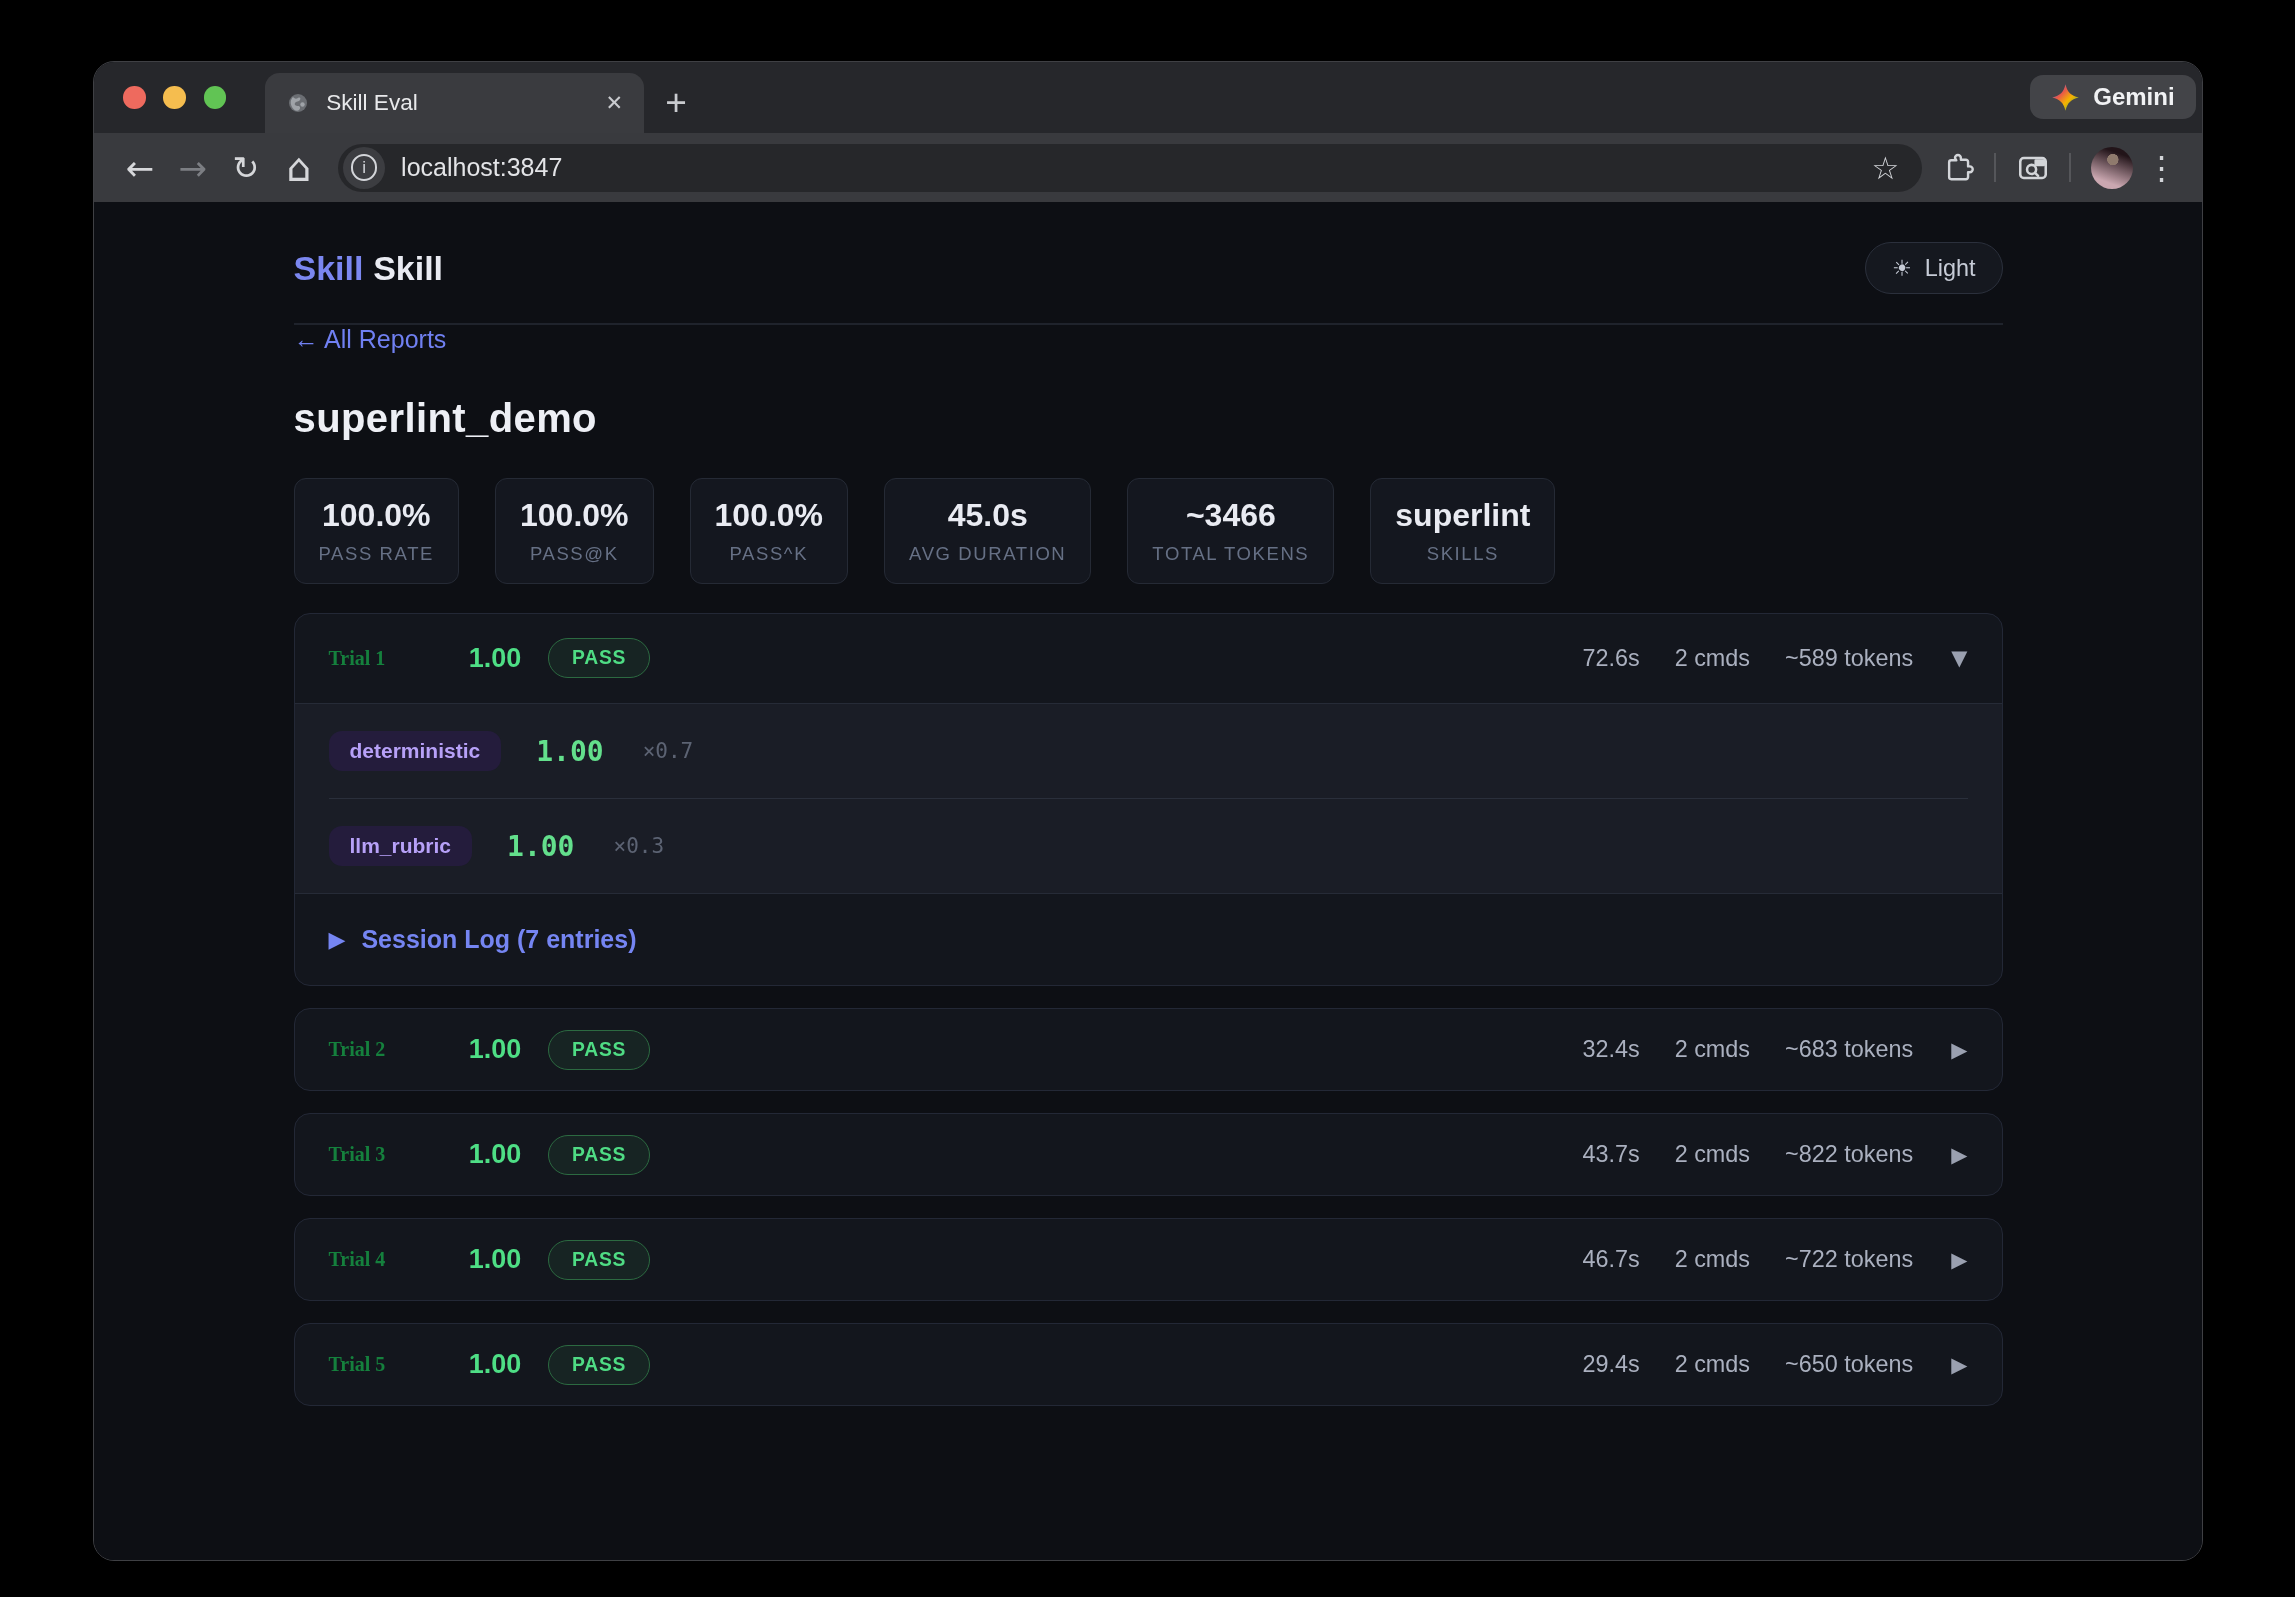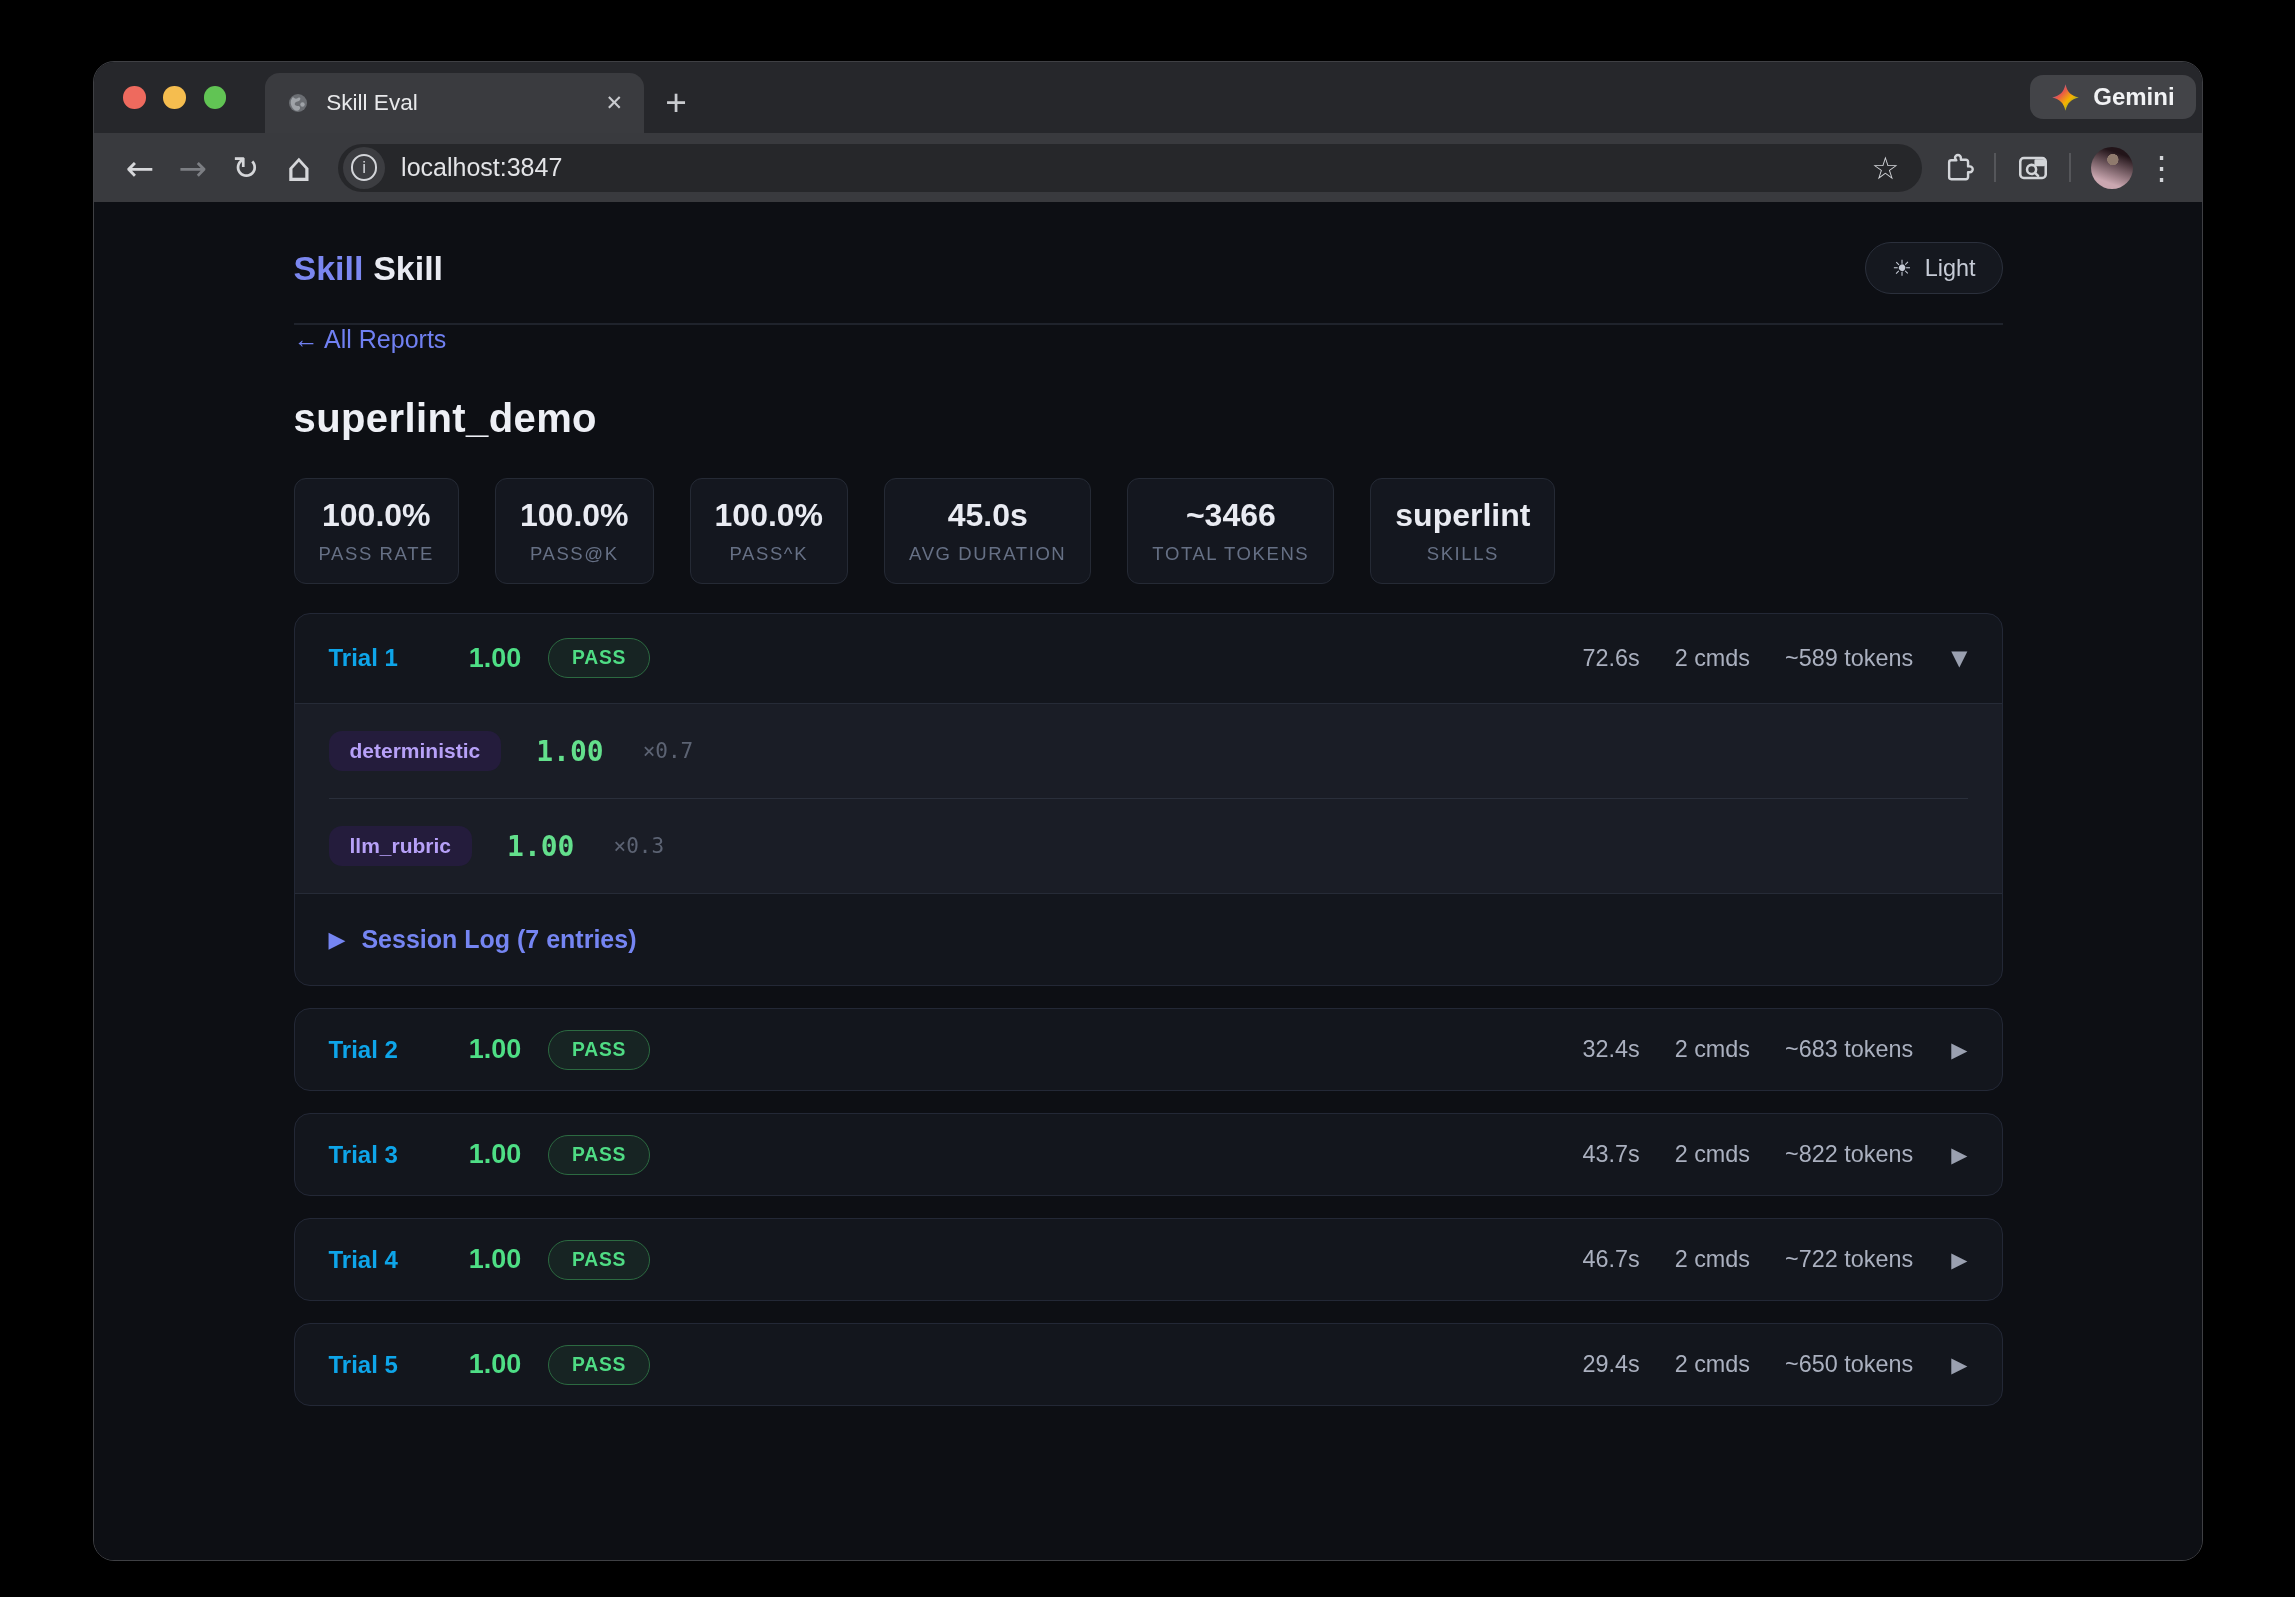--- a/index.html
+++ b/index.html
@@ -70,21 +70,21 @@
   .stat { background:#14171f; border:1.6px solid #252a35; border-radius:12px; height:106px;
     padding:0 24px; min-width:113px; display:flex; flex-direction:column;
     align-items:center; justify-content:center; }
   .stat-value { font-size:32px; font-weight:bold; color:#e9ebf2; }
   .stat-label { margin-top:8.9px; font-size:18.5px; color:#667085; letter-spacing:1.6px; white-space:nowrap; }
 
   .trial { background:#13161d; border:1.6px solid #232836; border-radius:16px; margin-top:29px; overflow:hidden; }
   .trial.collapsed { margin-top:22px; }
   .trial-header { height:89px; display:flex; align-items:center; padding:0 34px; }
   .trial.collapsed .trial-header { height:81px; }
-  .trial-name { font-size:24px; font-weight:bold; color:#0ea5e9; width:121px; }
+  .trial-name { font-size:20px; font-weight:bold; color:#15803d; width:121px;font-family:Liberation Serif, serif; }
   .trial-score { font-size:27px; font-weight:bold; color:#4ede85; margin-left:19.3px; }
   .status { margin-left:27px; font-size:19.3px; font-weight:bold; color:#4fdc84;
     border:1.6px solid #2c6a41; background:rgba(60,170,90,0.10); border-radius:21px;
     padding:8px 22.6px; letter-spacing:0.8px; }
   .trial-meta { margin-left:auto; display:flex; align-items:center; gap:35px;
     color:#aab0bf; font-size:23.4px; }
   .chev { color:#9aa0b0; font-size:21px; margin-left:3.2px; font-family:"DejaVu Sans",sans-serif; }
 
   .scores { background:#1a1d26; border-top:1.6px solid #262b37; border-bottom:1.6px solid #262b37; }
   .score-row { display:flex; align-items:flex-end; padding:27px 34px; }

